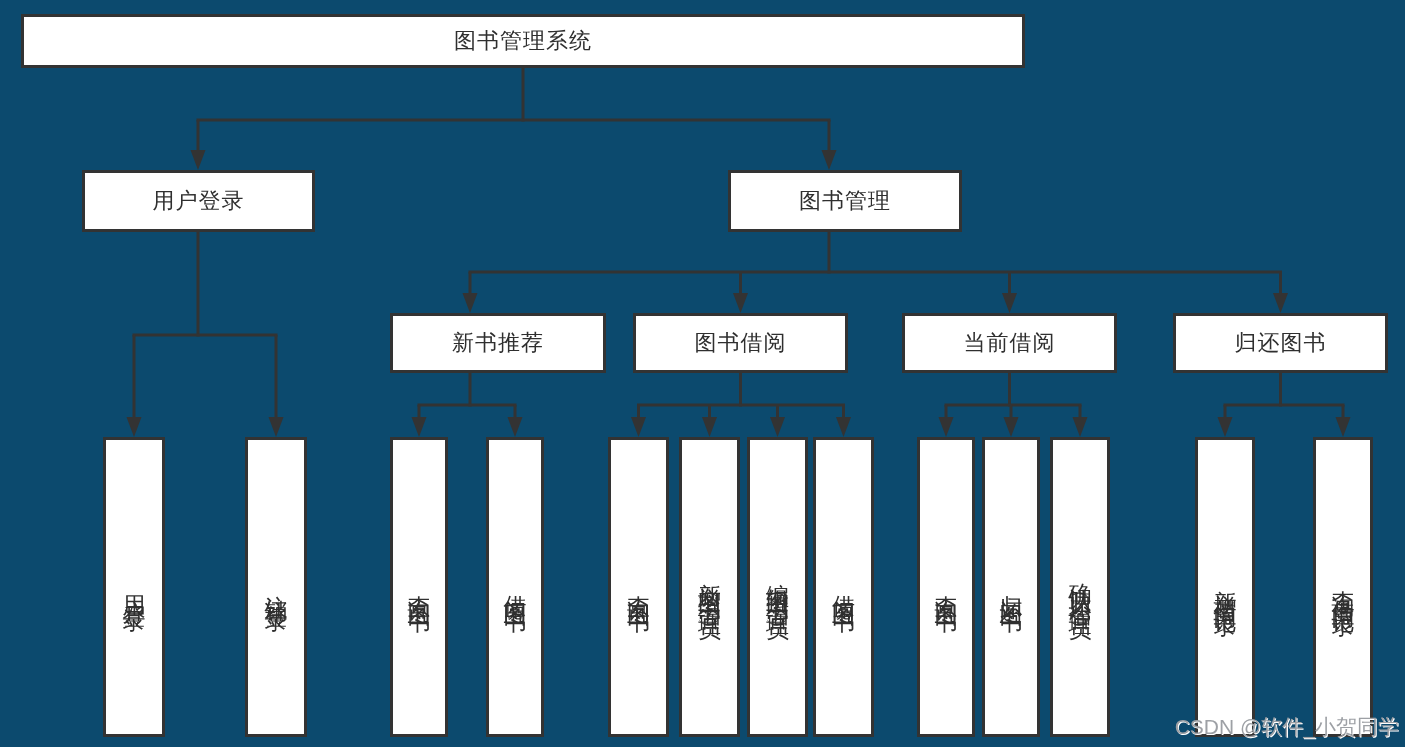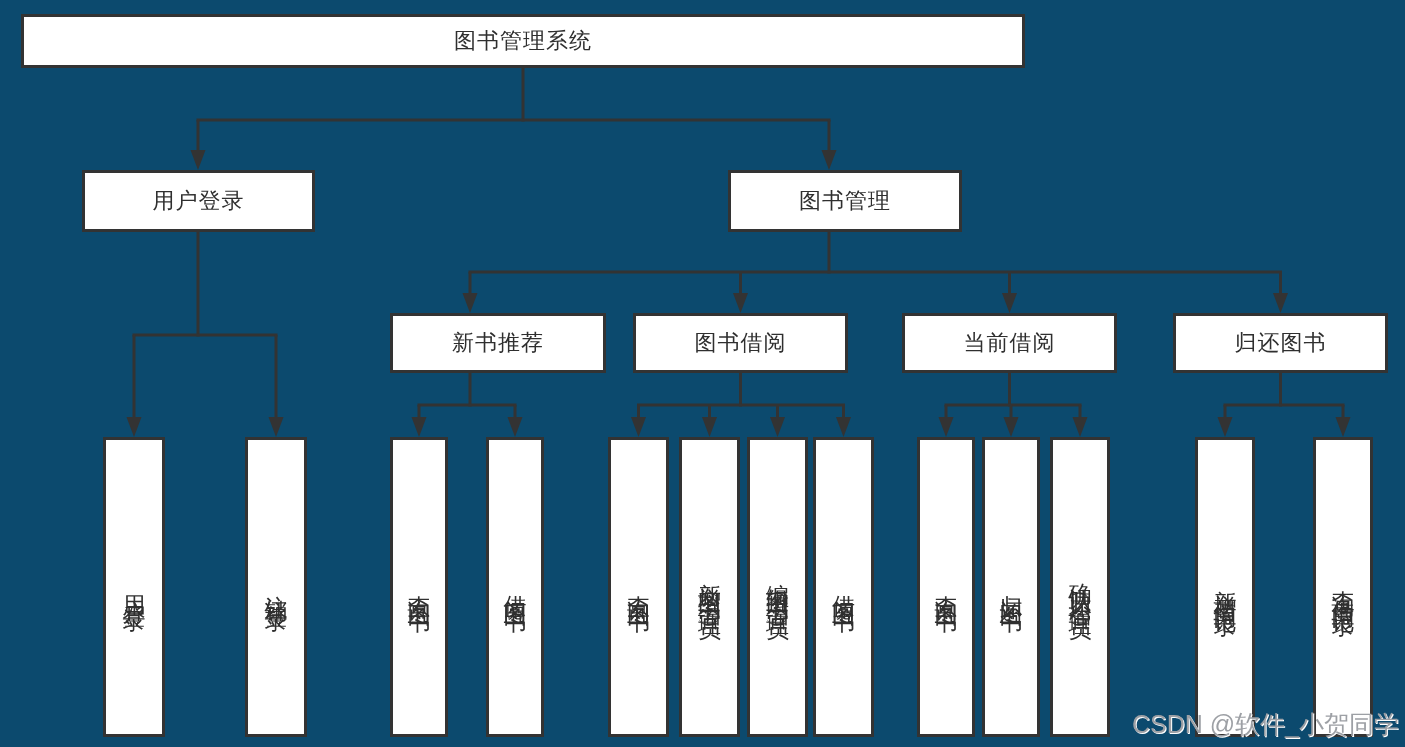--- a/index.html
+++ b/index.html
@@ -38,21 +38,21 @@
     writing-mode: vertical-rl;
     text-orientation: mixed;
     font-size: 23px;
     letter-spacing: 5px;
     line-height: 1;
   }
   .watermark {
     position: absolute;
     right: 6px;
     bottom: 6px;
-    font-size: 25px;
+    font-size: 21px;
     color: #9da0a5;
     text-shadow: 1px 1px 0 #ffffff;
     z-index: 5;
     white-space: nowrap;
   }
 </style>
 </head>
 <body>
 
 <div class="canvas">

